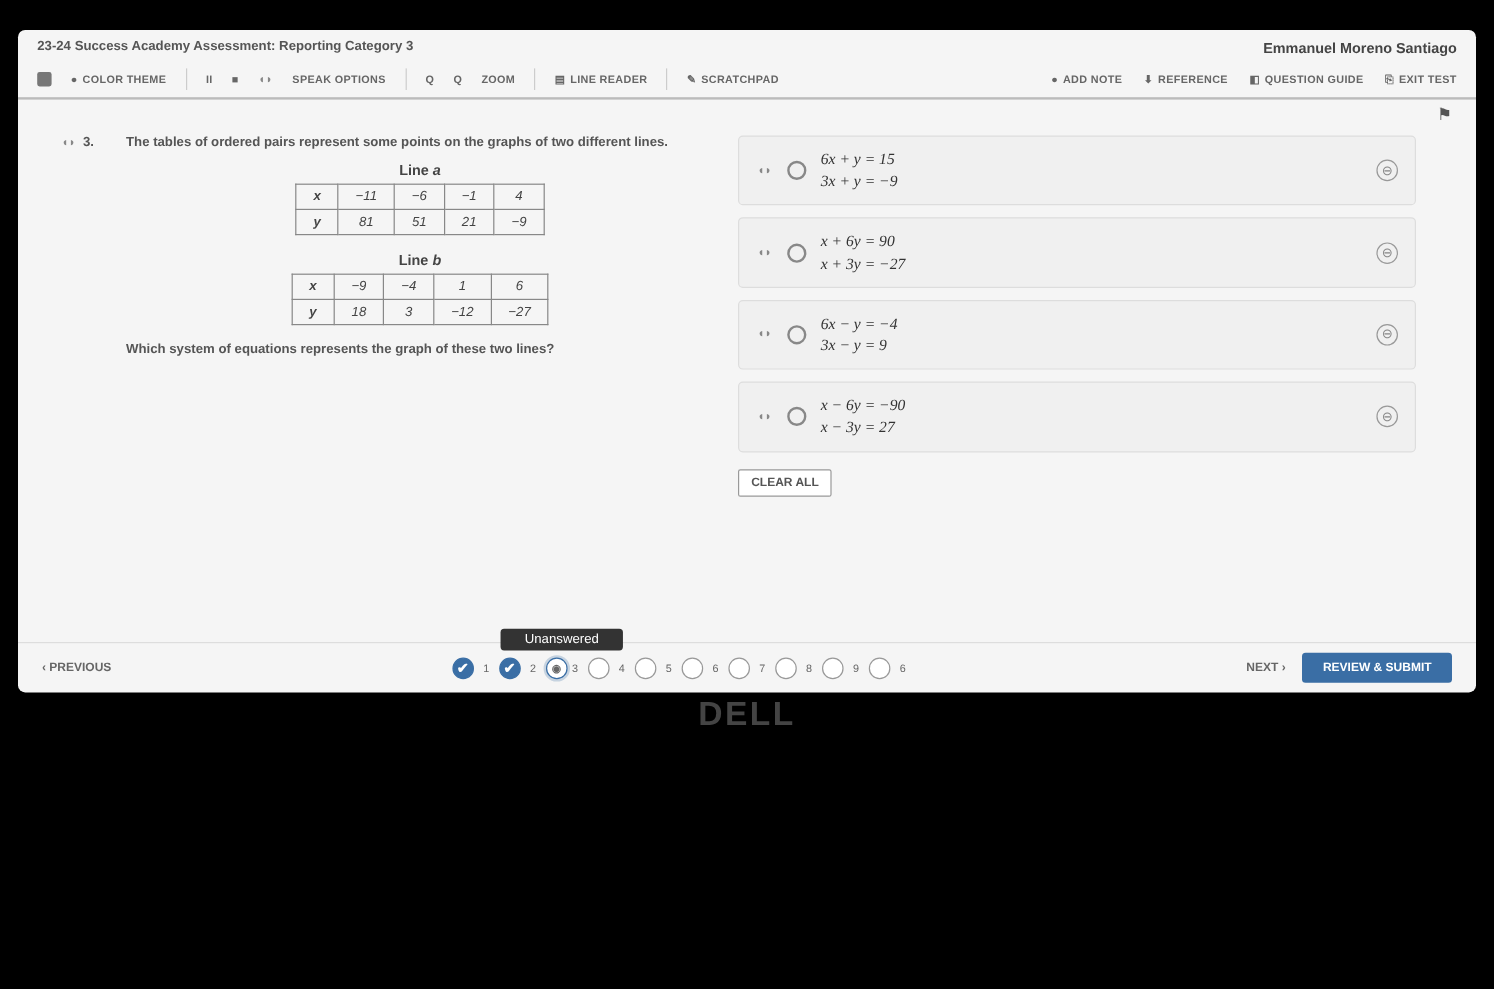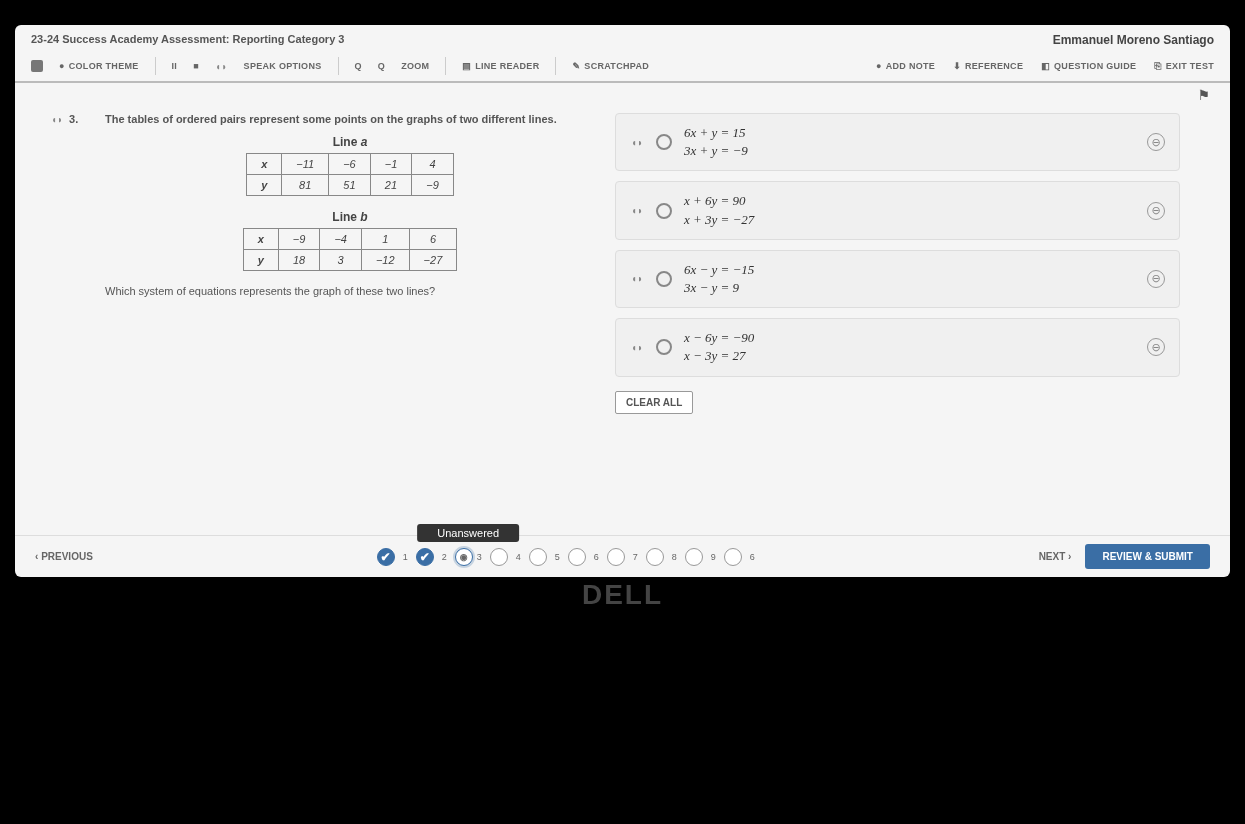--- a/index.html
+++ b/index.html
@@ -61,21 +61,21 @@
 table.data { border-collapse: collapse; margin: 0 auto 14px auto; }
 table.data td, table.data th {
   border: 1px solid #888;
   padding: 4px 14px;
   font-size: 11px;
   text-align: center;
   font-style: italic;
   color: #444;
 }
 table.data .rowhead { font-weight:bold; font-style:italic; }
-.subq { font-weight:normal; color:#555; font-size:11px; margin-top:12px; }
+.subq { font-weight:bold; color:#555; font-size:11px; margin-top:12px; }
 .option {
   display:flex;
   align-items:center;
   gap:12px;
   background:#f0f0f0;
   border:1px solid #ddd;
   border-radius:4px;
   padding:10px 14px;
   margin-bottom:10px;
 }
@@ -235,21 +235,21 @@
         <span class="opt-eq">
           <span>x + 6y = 90</span><br>
           <span>x + 3y = −27</span>
         </span>
         <span class="opt-strike">⊖</span>
       </div>
       <div class="option">
         <span class="opt-speak speak-icon">◖◗</span>
         <span class="opt-radio"></span>
         <span class="opt-eq">
-          <span>6x − y = −15</span><br>
+          <span>6x − y = −4</span><br>
           <span>3x − y = 9</span>
         </span>
         <span class="opt-strike">⊖</span>
       </div>
       <div class="option">
         <span class="opt-speak speak-icon">◖◗</span>
         <span class="opt-radio"></span>
         <span class="opt-eq">
           <span>x − 6y = −90</span><br>
           <span>x − 3y = 27</span>

